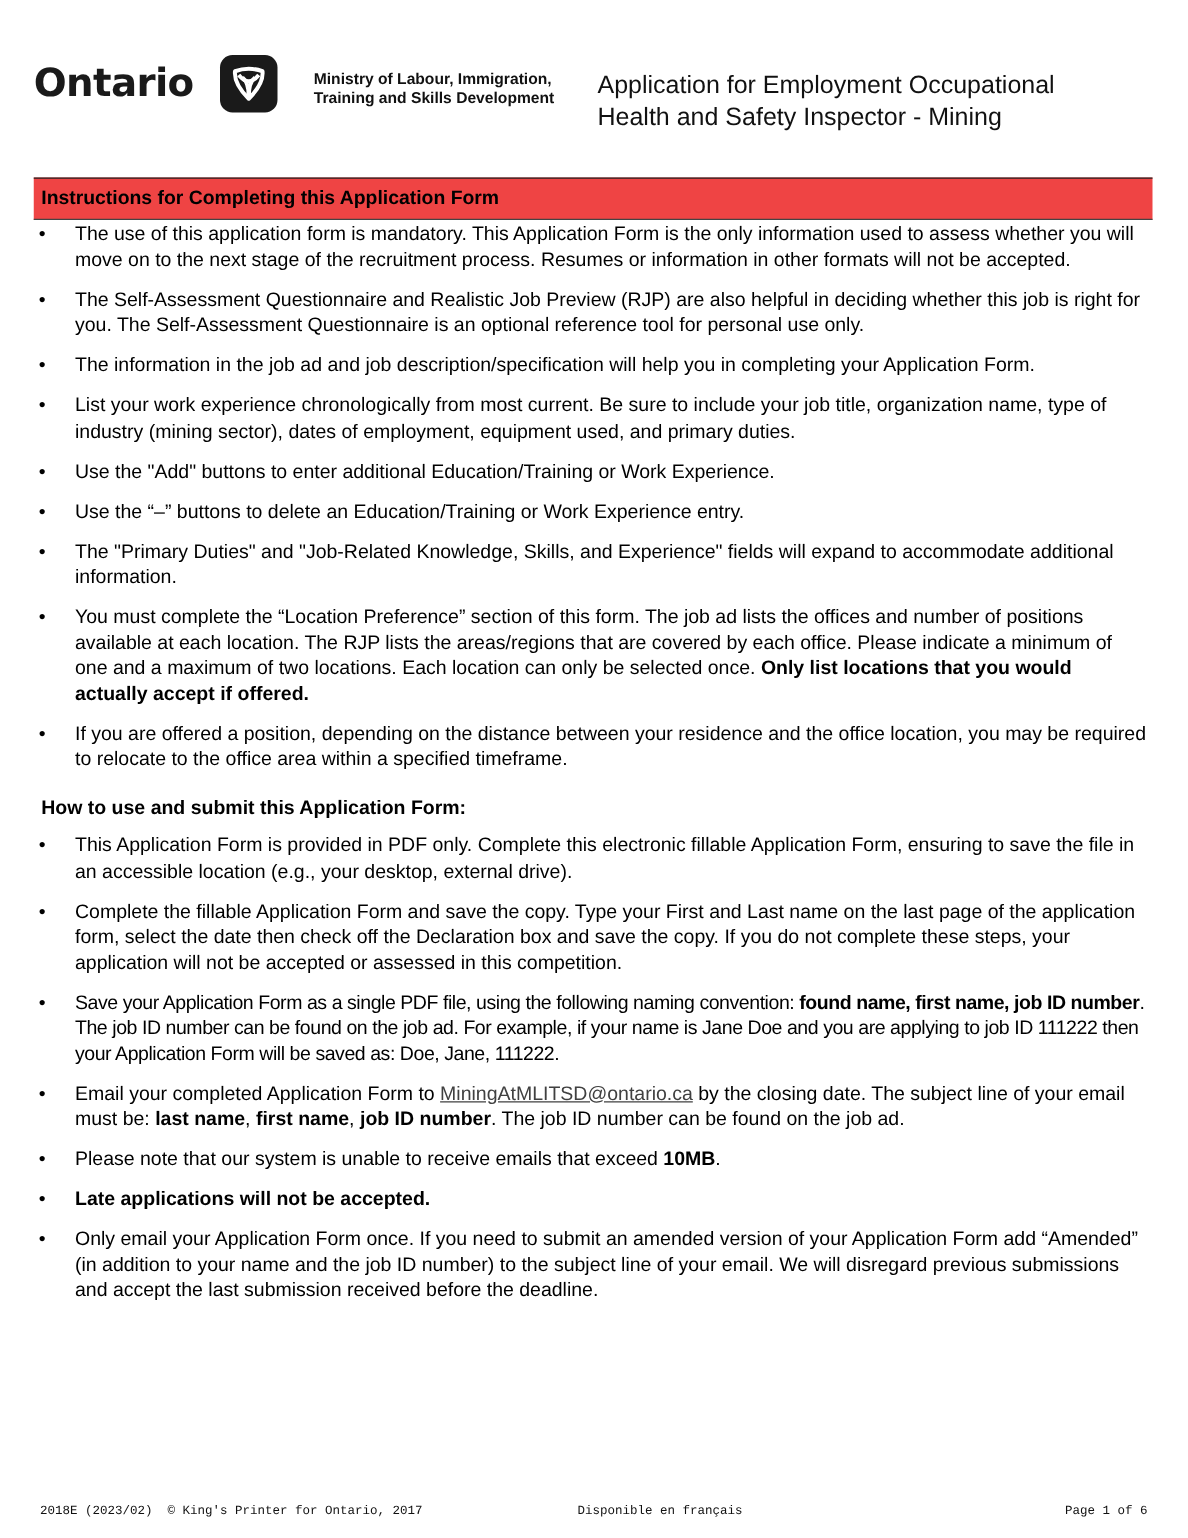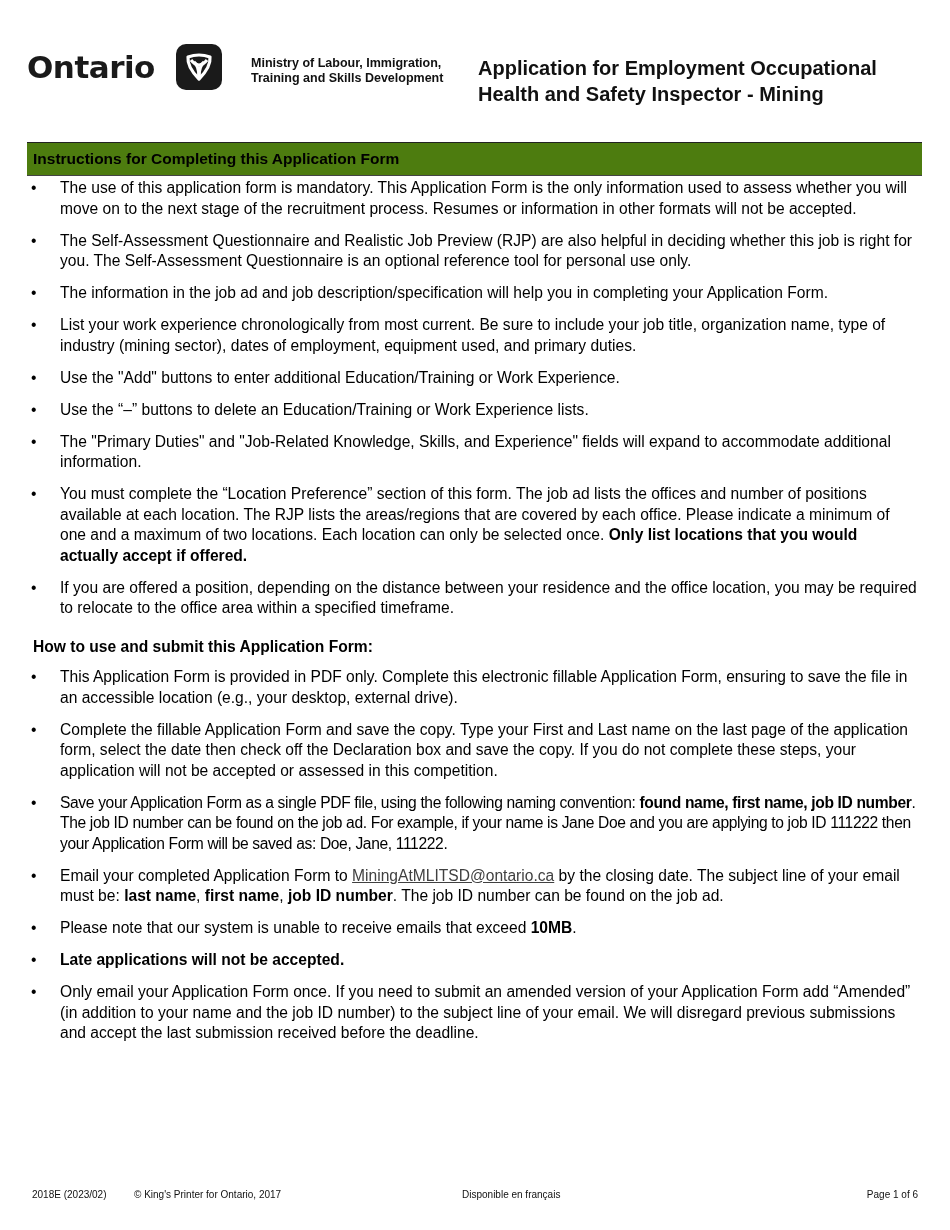--- a/index.html
+++ b/index.html
@@ -2,32 +2,32 @@
 <html><head>
 <meta charset="utf-8">
 <style>
   html, body { margin: 0; padding: 0; background: #ffffff; }
   body { width: 950px; height: 1230px; position: relative; font-family: "Liberation Sans", sans-serif; color: #000; overflow: hidden; }
   .header { position: absolute; top: 44px; left: 27px; width: 900px; height: 60px; }
   .logo { position: absolute; left: 0; top: 0; display: flex; align-items: center; gap: 16px; }
   .logo-word { font-family: "DejaVu Sans", sans-serif; font-weight: bold; font-size: 31px; letter-spacing: -0.5px; color: #1a1a1a; line-height: 46px; }
   .logo-mark { width: 46px; height: 46px; background: #1a1a1a; border-radius: 10px; margin-left: 5px; display: flex; align-items: center; justify-content: center; }
   .ministry { position: absolute; left: 208px; top: 12px; font-size: 12.5px; font-weight: bold; line-height: 15px; color: #111; margin-left: 16px; }
-  .doc-title { position: absolute; left: 451px; top: 11px; font-size: 20px; font-weight: bold; line-height: 26px; color: #111; }
-  .section-bar { position: absolute; left: 27px; top: 142px; width: 895px; height: 34px; background: #4d7c0f; border-top: 1.5px solid #222; border-bottom: 1px solid #444; box-sizing: border-box; }
+  .doc-title { position: absolute; left: 451px; top: 11px; font-size: 20px; font-weight: normal; line-height: 26px; color: #111; }
+  .section-bar { position: absolute; left: 27px; top: 142px; width: 895px; height: 34px; background: #ef4444; border-top: 1.5px solid #222; border-bottom: 1px solid #444; box-sizing: border-box; }
   .section-bar span { position: absolute; left: 6px; top: 7px; font-size: 15.5px; font-weight: bold; }
   .content { position: absolute; left: 27px; top: 178px; width: 890px; font-size: 15.6px; line-height: 20.5px; }
   ul.bullets { list-style: none; margin: 0; padding: 0; }
   ul.bullets li { position: relative; padding-left: 33px; margin-bottom: 11.5px; }
   ul.bullets li::before { content: "•"; position: absolute; left: 4px; top: 0; }
   .subhead { font-weight: bold; margin: 18px 0 10px 6px; }
   .narrow { letter-spacing: -0.35px; }
   a.email { color: #404040; }
   .footer { position: absolute; top: 1188px; left: 32px; width: 886px; font-size: 10px; color: #111; }
-  .footer span { position: absolute; top: 1px; white-space: nowrap; }
+  .footer span { position: absolute; top: 16px; white-space: nowrap; font-family: Liberation Mono, monospace; }
 </style>
 </head>
 <body>
 
 <div class="header">
   <div class="logo">
     <span class="logo-word">Ontario</span>
     <span class="logo-mark">
       <svg width="34" height="34" viewBox="0 0 34 34">
         <g fill="none" stroke="#fff" stroke-width="3.2" stroke-linejoin="round">
@@ -53,21 +53,21 @@
   <span>Instructions for Completing this Application Form</span>
 </div>
 
 <div class="content">
   <ul class="bullets">
     <li><span>The use of this application form is mandatory. This Application Form is the only information used to assess whether you will move on to the next stage of the recruitment process. Resumes or information in other formats will not be accepted.</span></li>
     <li><span>The Self-Assessment Questionnaire and Realistic Job Preview (RJP) are also helpful in deciding whether this job is right for you. The Self-Assessment Questionnaire is an optional reference tool for personal use only.</span></li>
     <li><span>The information in the job ad and job description/specification will help you in completing your Application Form.</span></li>
     <li><span>List your work experience chronologically from most current. Be sure to include your job title, organization name, type of industry (mining sector), dates of employment, equipment used, and primary duties.</span></li>
     <li><span>Use the "Add" buttons to enter additional Education/Training or Work Experience.</span></li>
-    <li><span>Use the “–” buttons to delete an Education/Training or Work Experience lists.</span></li>
+    <li><span>Use the “–” buttons to delete an Education/Training or Work Experience entry.</span></li>
     <li><span>The "Primary Duties" and "Job-Related Knowledge, Skills, and Experience" fields will expand to accommodate additional information.</span></li>
     <li><span>You must complete the “Location Preference” section of this form. The job ad lists the offices and number of positions available at each location. The RJP lists the areas/regions that are covered by each office. Please indicate a minimum of one and a maximum of two locations. Each location can only be selected once. </span><b>Only list locations that you would actually accept if offered.</b></li>
     <li><span>If you are offered a position, depending on the distance between your residence and the office location, you may be required to relocate to the office area within a specified timeframe.</span></li>
   </ul>
 
   <div class="subhead">How to use and submit this Application Form:</div>
 
   <ul class="bullets">
     <li><span>This Application Form is provided in PDF only. Complete this electronic fillable Application Form, ensuring to save the file in an accessible location (e.g., your desktop, external drive).</span></li>
     <li><span>Complete the fillable Application Form and save the copy. Type your First and Last name on the last page of the application form, select the date then check off the Declaration box and save the copy. If you do not complete these steps, your application will not be accepted or assessed in this competition.</span></li>

